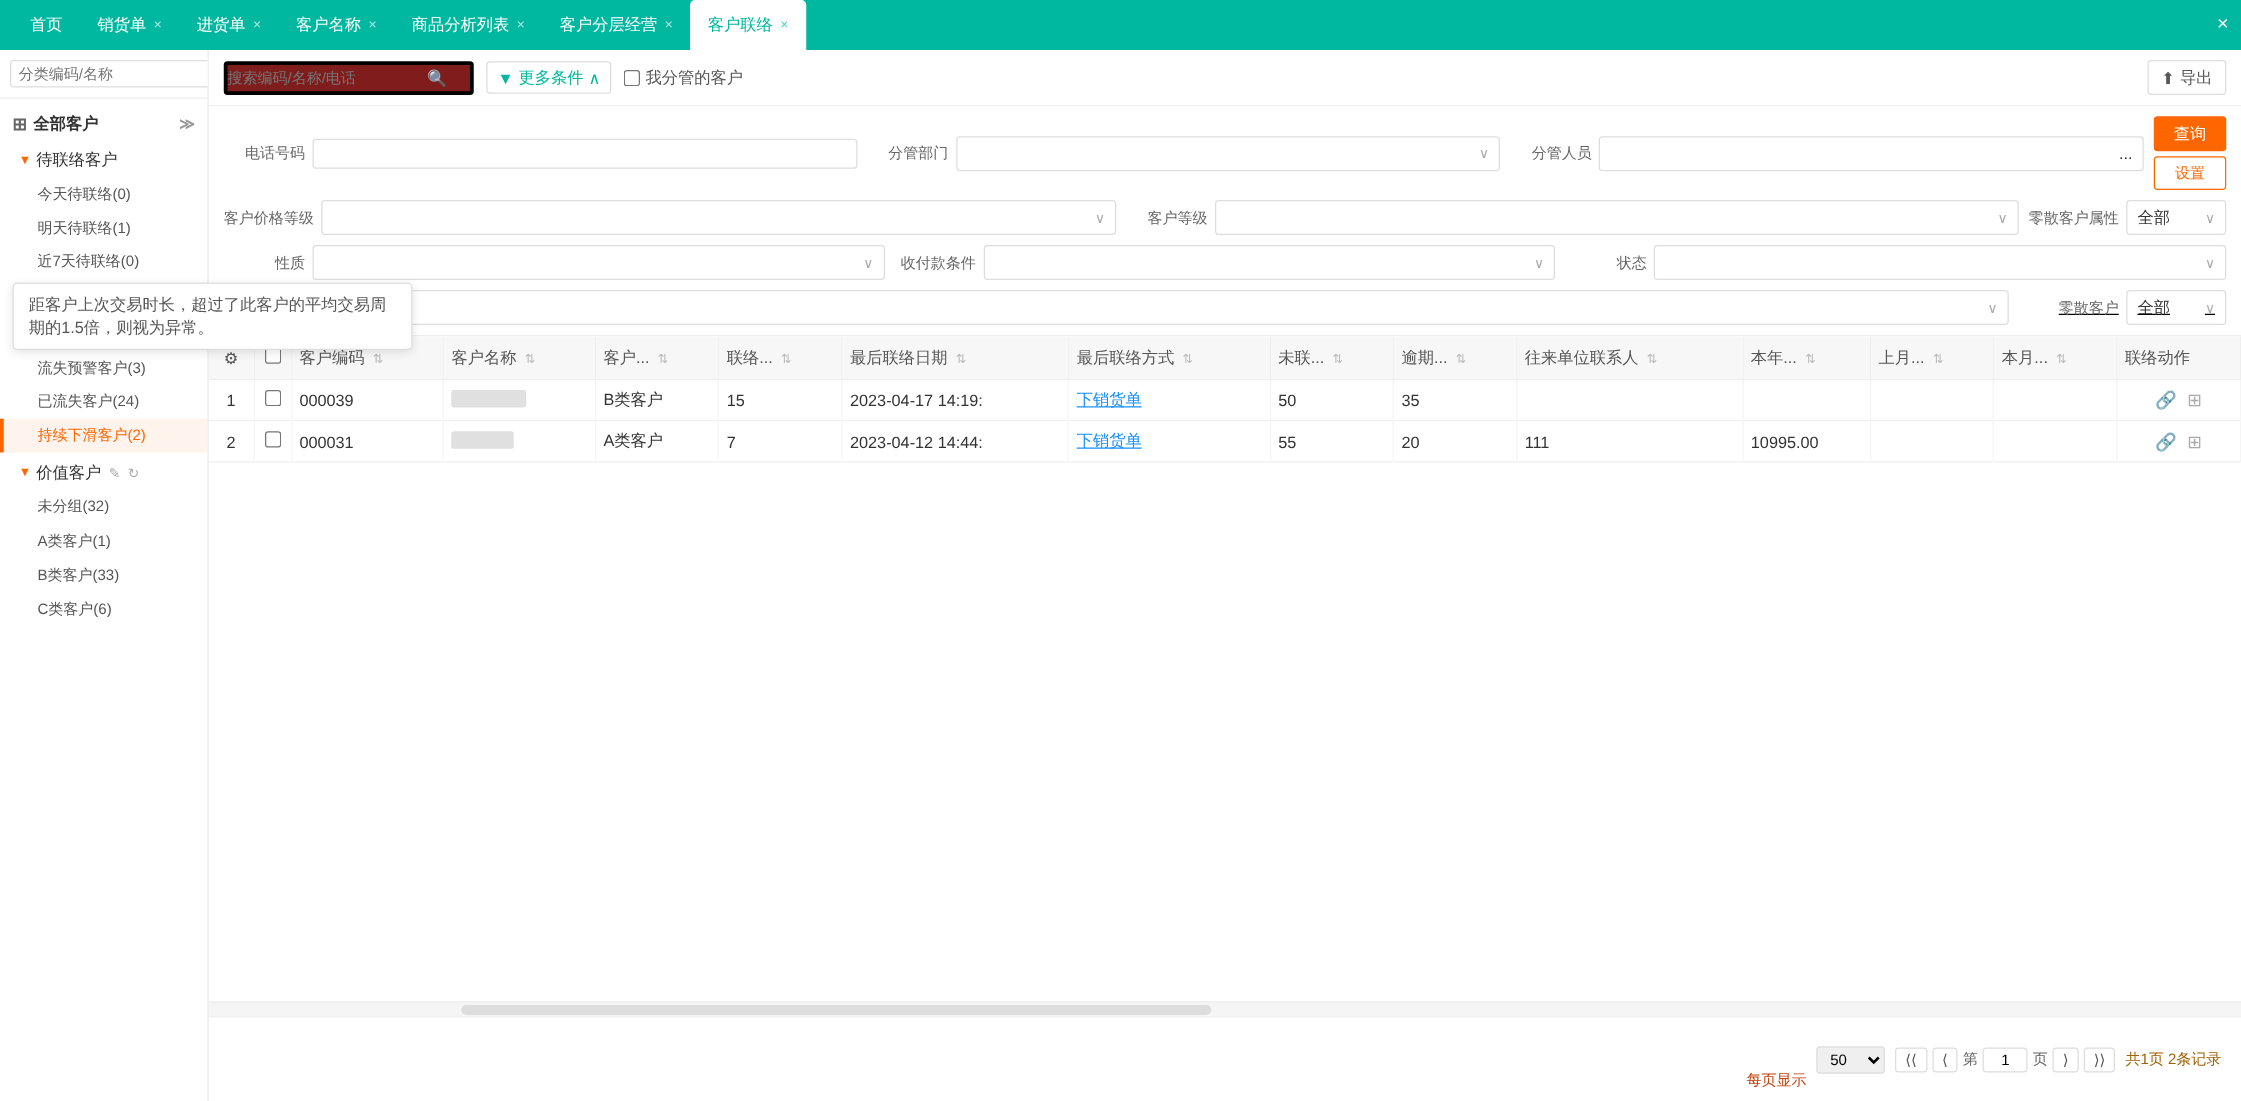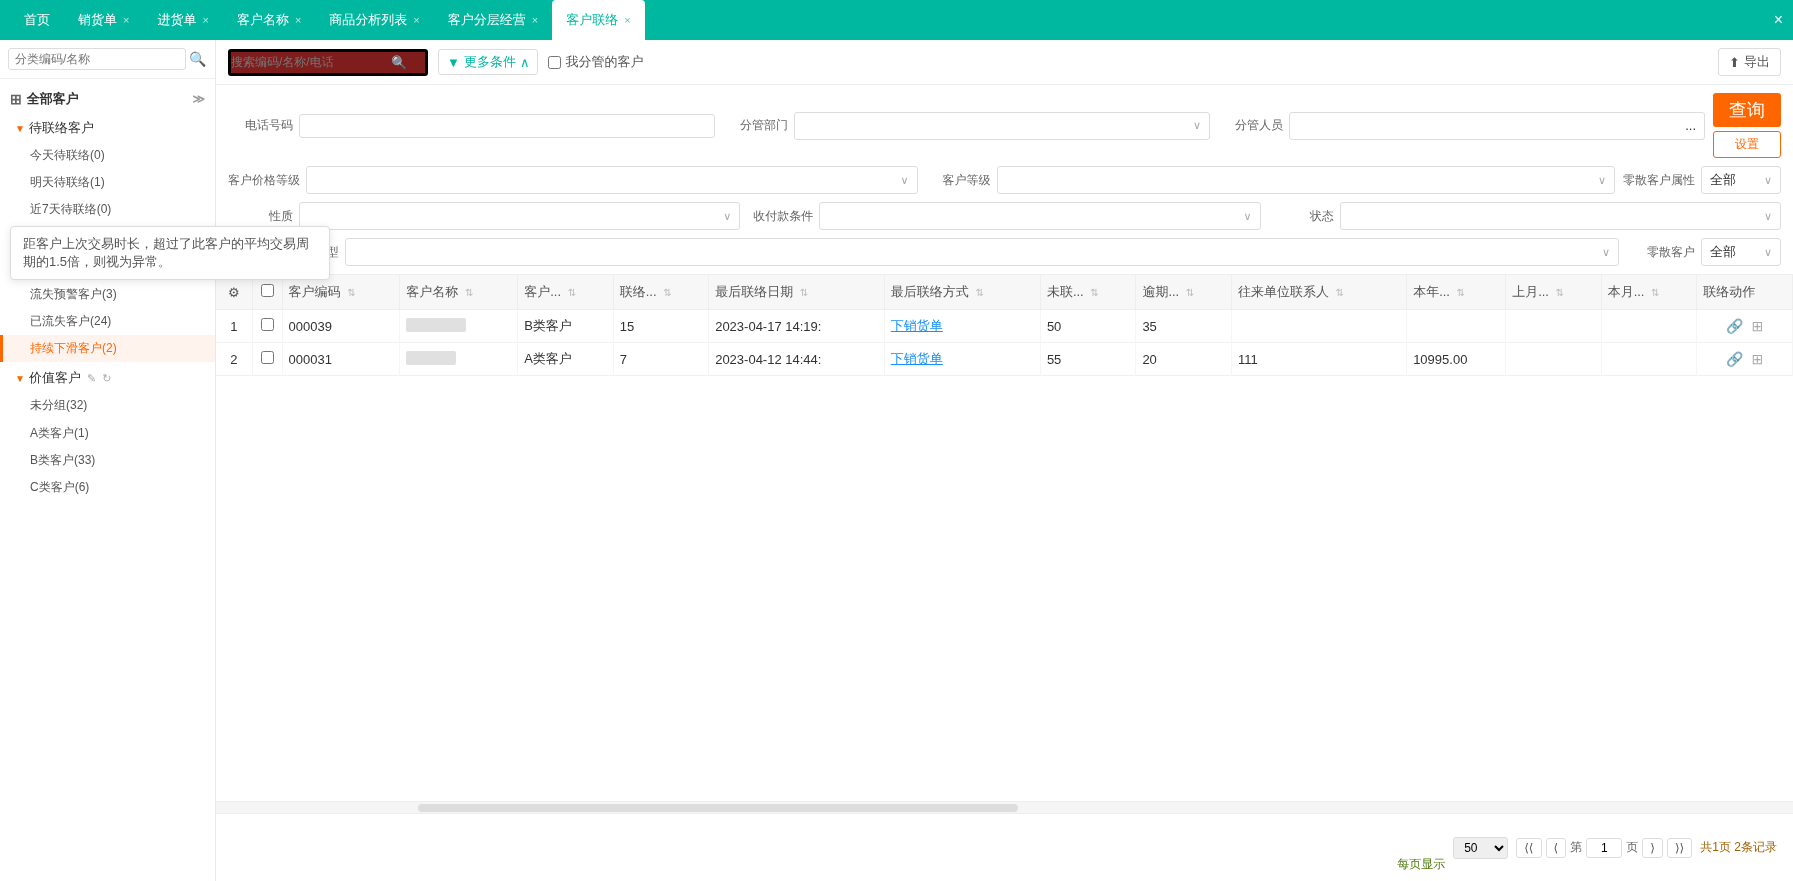--- a/index.html
+++ b/index.html
@@ -46,21 +46,21 @@
     }
 
     
     .main-layout {
       display: flex;
       height: calc(881px - 40px);
     }
 
     
     .sidebar {
-      width: 216px;
+      width: 167px;
       background: #fff;
       border-right: 1px solid #e8e8e8;
       display: flex;
       flex-direction: column;
       overflow: hidden;
     }
     .sidebar-search {
       padding: 8px;
       border-bottom: 1px solid #eee;
       display: flex;
@@ -251,21 +251,21 @@
       flex-direction: column;
       gap: 4px;
     }
     .btn-query {
       background: #f60;
       color: #fff;
       border: none;
       border-radius: 3px;
       padding: 5px 16px;
       cursor: pointer;
-      font-size: 18px;
+      font-size: 13px;
     }
     .btn-settings {
       background: #fff;
       color: #f60;
       border: 1px solid #f60;
       border-radius: 3px;
       padding: 4px 14px;
       cursor: pointer;
       font-size: 12px;
     }
@@ -323,21 +323,21 @@
     
     .pagination {
       display: flex;
       align-items: center;
       justify-content: flex-end;
       padding: 8px 16px;
       background: #fff;
       border-top: 1px solid #eee;
       gap: 8px;
     }
-    .pagination .page-size-label { color: #4d7c0f; font-size: 12px; margin-top: 34px; }
+    .pagination .page-size-label { color: #c2410c; font-size: 12px; margin-top: 34px; }
     .pagination select {
       border: 1px solid #ddd;
       border-radius: 3px;
       padding: 2px 6px;
       font-size: 12px;
       outline: none;
     }
     .pagination .page-nav {
       display: flex;
       align-items: center;
@@ -584,21 +584,21 @@
 
       <div class="filter-row" style="align-items:center;">
         <span class="dot-menu">...</span>
         <div class="filter-item" style="margin-left:20px;">
           <span class="filter-label">客户类型</span>
           <div class="filter-select">
             <span></span>
             <span class="arrow">∨</span>
           </div>
         </div>
-        <div class="filter-item-zero" style="margin-left:20px;">
+        <div class="filter-item-zero" style="margin-left:32px;text-decoration:underline;">
           <span class="full-label">零散客户</span>
           <div class="filter-select" style="min-width:80px;">
             <span>全部</span>
             <span class="arrow">∨</span>
           </div>
         </div>
       </div>
     </div>
 
     <div class="tooltip-box">

